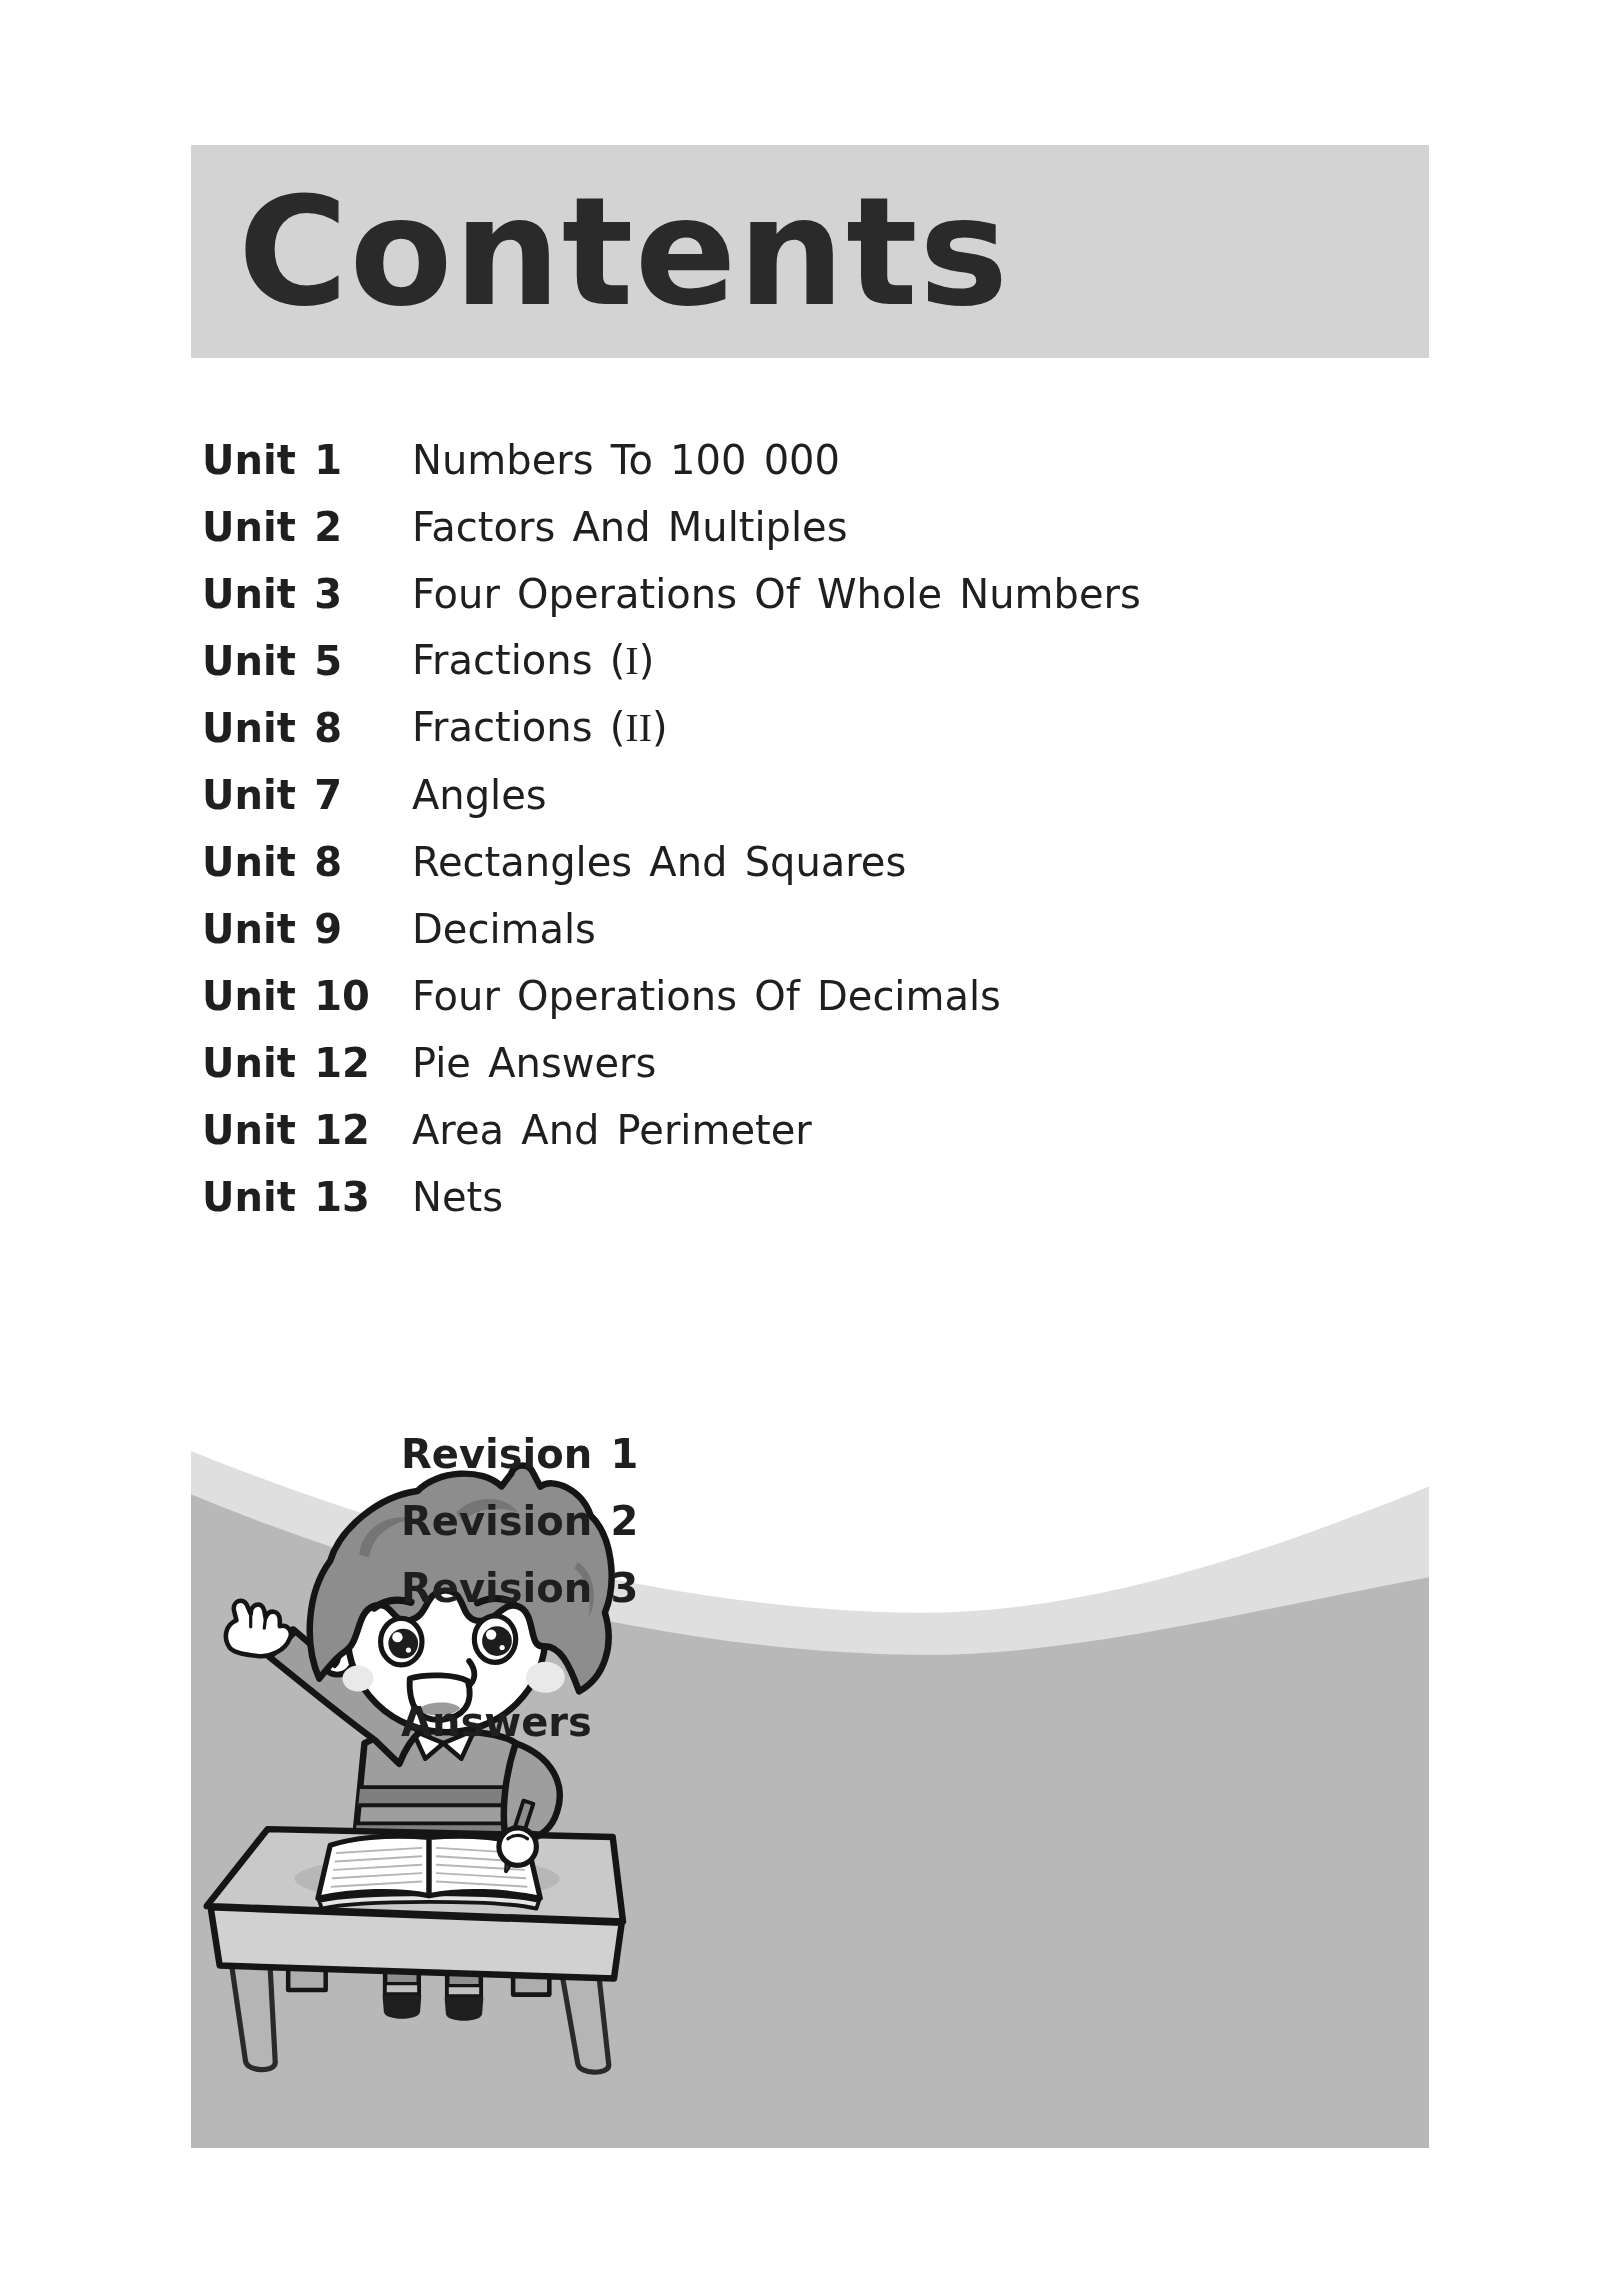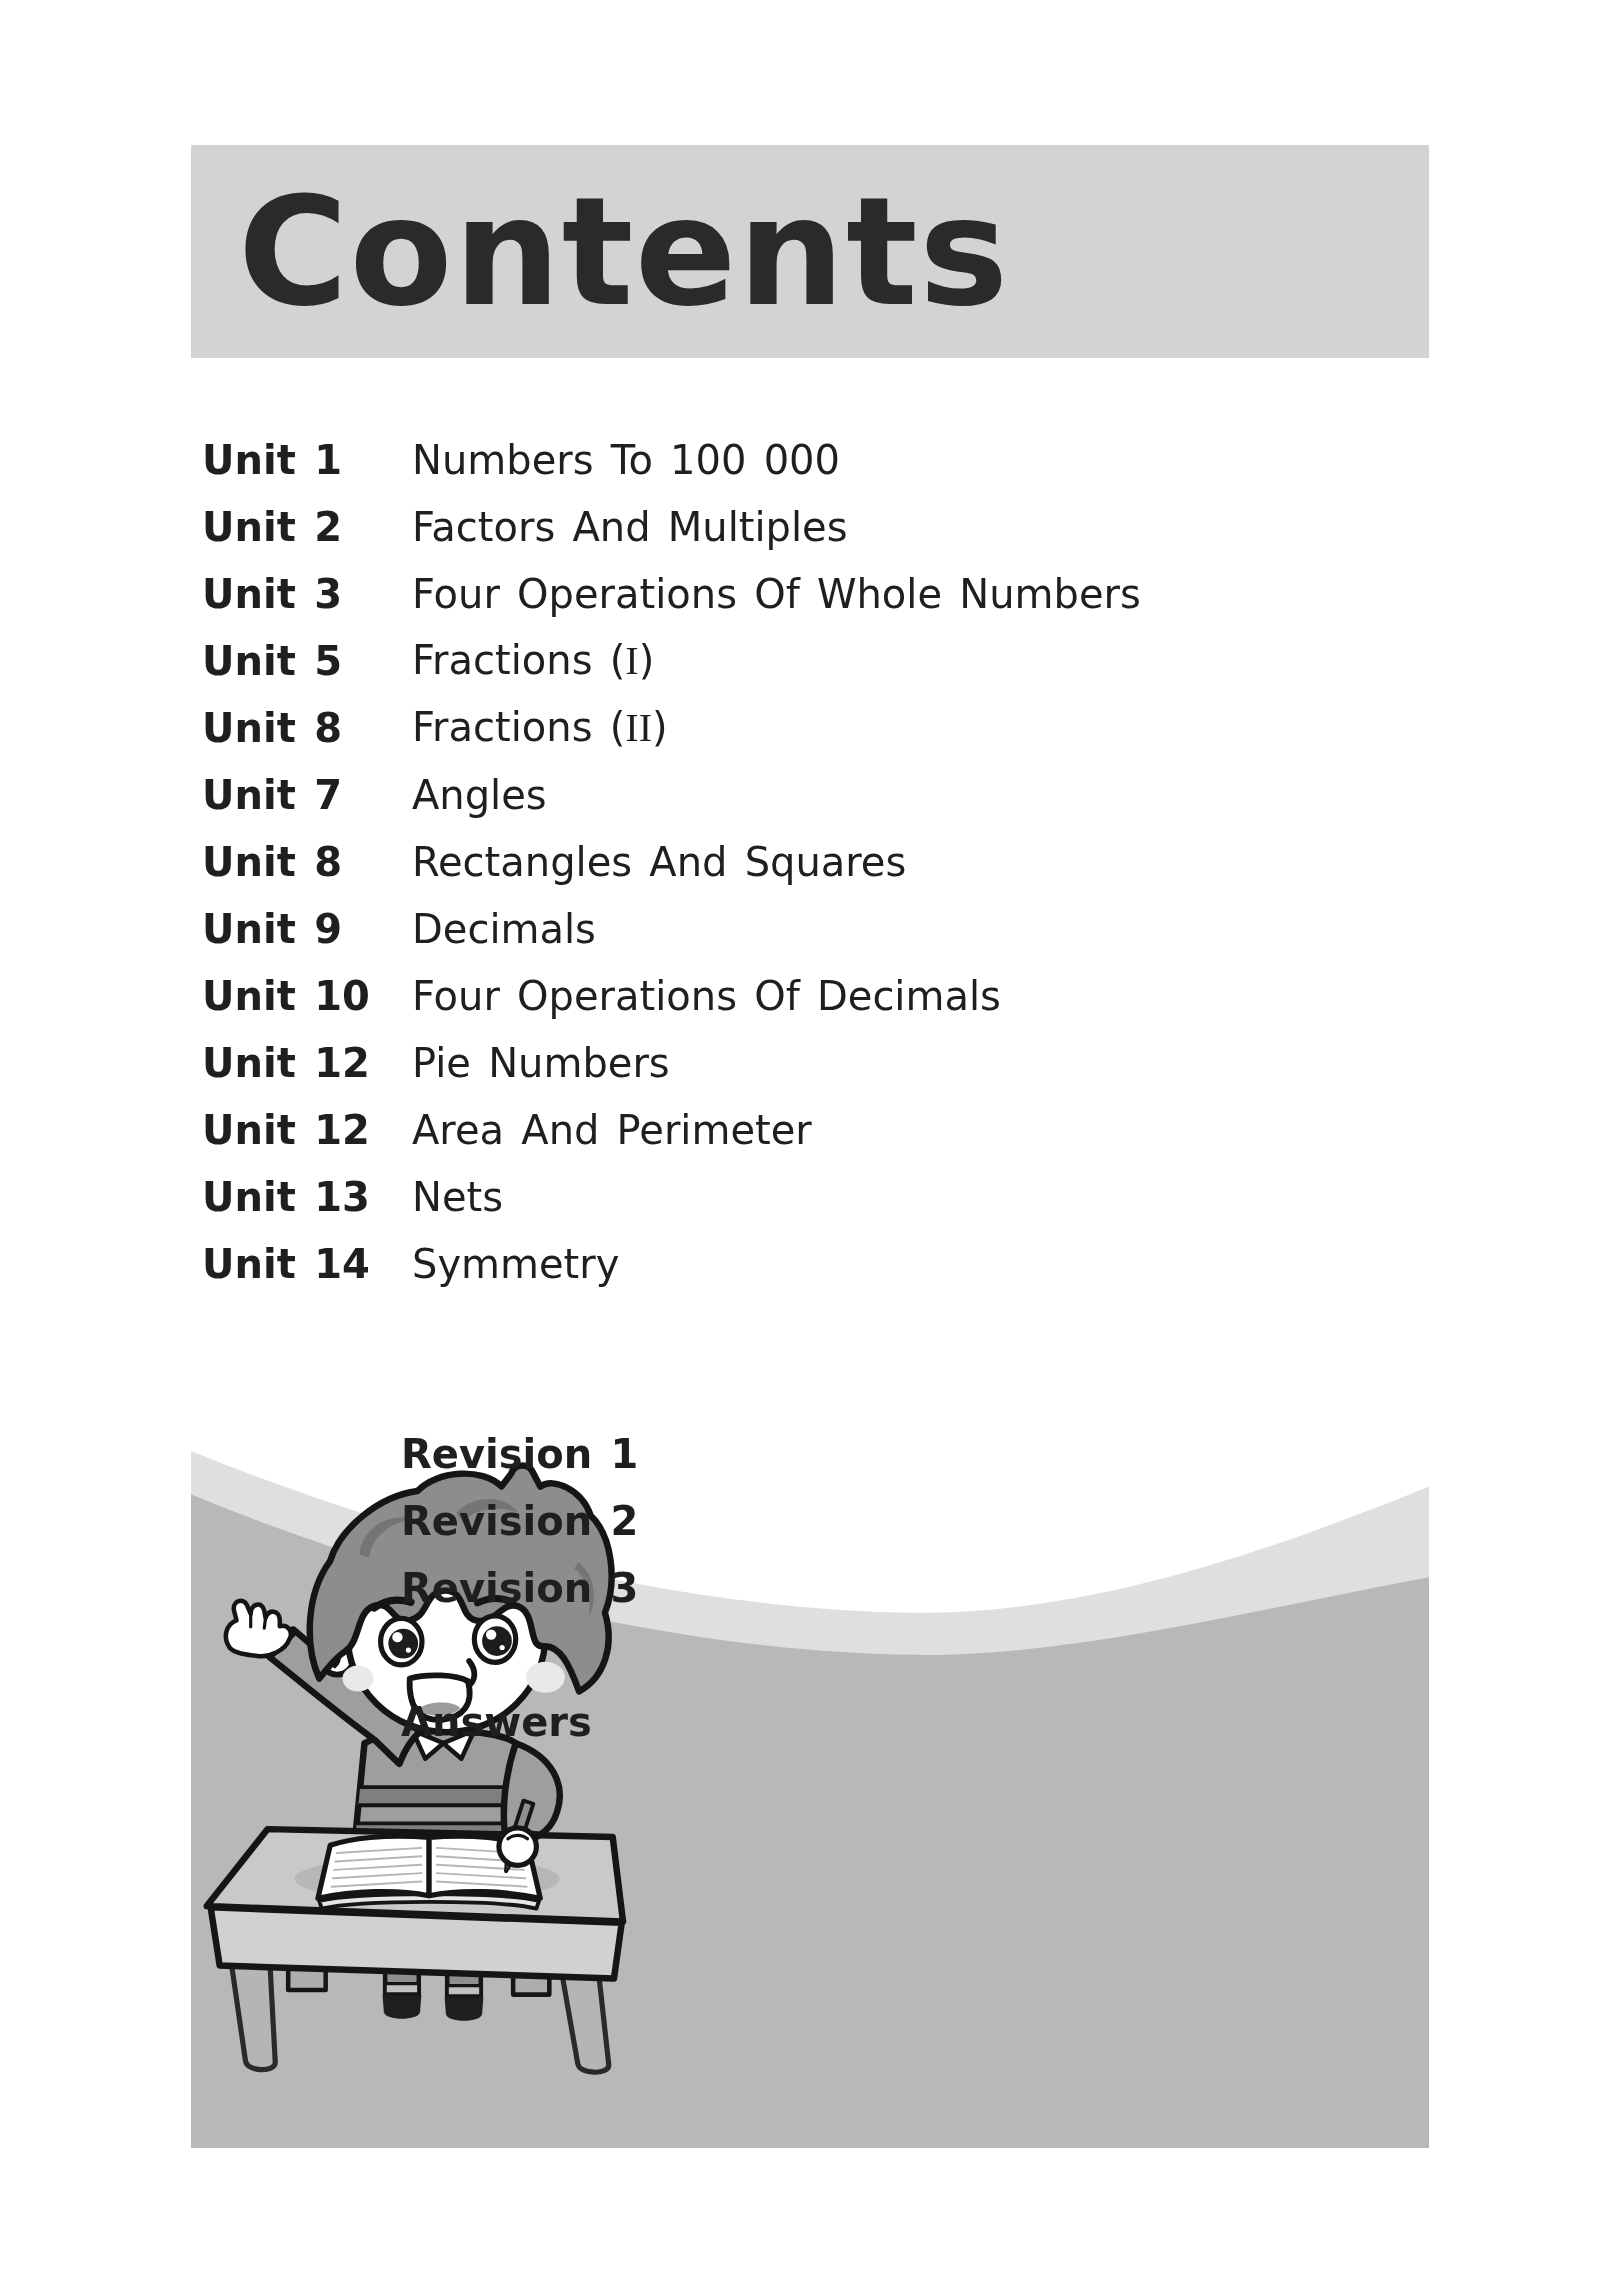--- a/index.html
+++ b/index.html
@@ -248,33 +248,29 @@
       <div class="toc-row">
         <span class="unit-label">Unit 9</span>
         <span class="unit-title">Decimals</span>
       </div>
       <div class="toc-row">
         <span class="unit-label">Unit 10</span>
         <span class="unit-title">Four Operations Of Decimals</span>
       </div>
       <div class="toc-row">
         <span class="unit-label">Unit 12</span>
-        <span class="unit-title">Pie Numbers</span>
+        <span class="unit-title">Pie Answers</span>
       </div>
       <div class="toc-row">
         <span class="unit-label">Unit 12</span>
         <span class="unit-title">Area And Perimeter</span>
       </div>
       <div class="toc-row">
         <span class="unit-label">Unit 13</span>
         <span class="unit-title">Nets</span>
-      </div>
-      <div class="toc-row">
-        <span class="unit-label">Unit 14</span>
-        <span class="unit-title">Symmetry</span>
       </div>
     </div>
 
   <div class="revision-list">
 
   <div class="revision-row">
         <span>Revision 1</span>
       </div>
       <div class="revision-row">
         <span>Revision 2</span>

